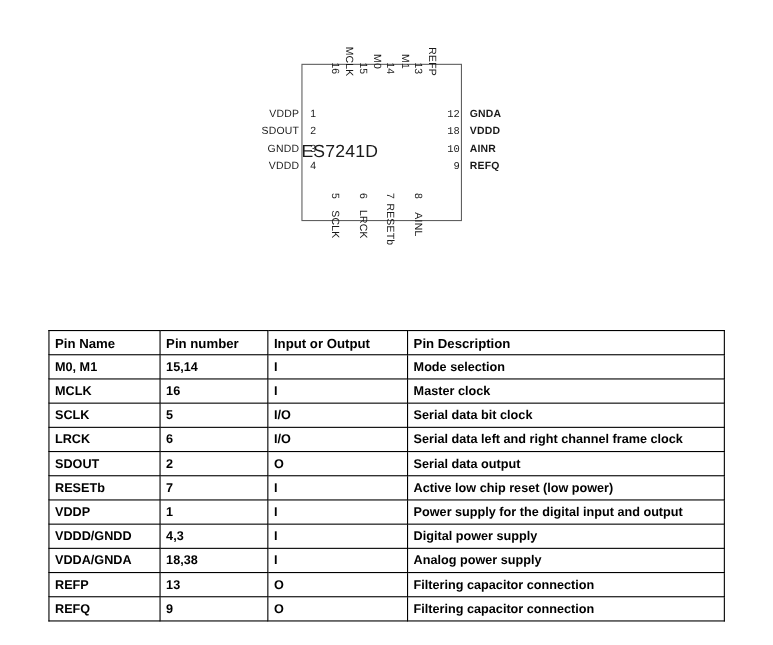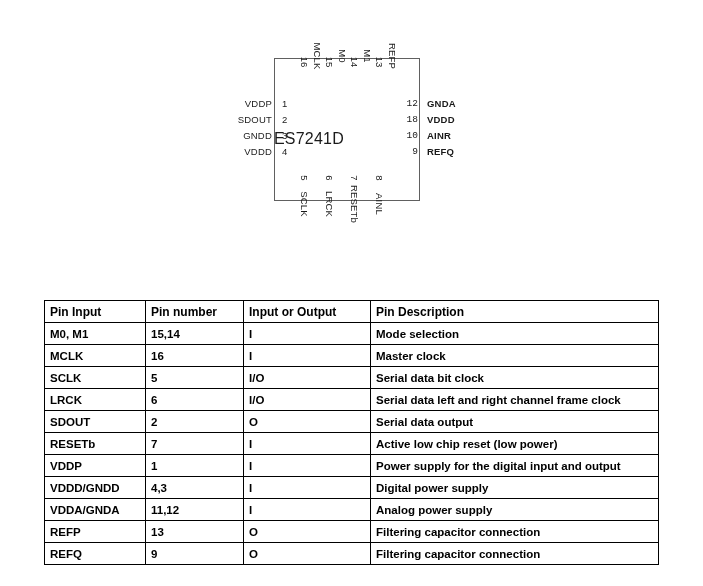--- a/index.html
+++ b/index.html
@@ -340,21 +340,21 @@
 <div id="pin-table-wrap">
   <table class="pin-table">
     <colgroup>
       <col class="col-name">
         <col class="col-num">
         <col class="col-io">
         <col class="col-desc">
     </colgroup>
     <thead>
       <tr>
-        <th>Pin Input</th>
+        <th>Pin Name</th>
         <th>Pin number</th>
         <th>Input or Output</th>
         <th>Pin Description</th>
       </tr>
     </thead>
     <tbody>
       <tr>
         <td>M0, M1</td>
         <td>15,14</td>
         <td>I</td>
@@ -397,21 +397,21 @@
         <td>Power supply for the digital input and output</td>
       </tr>
       <tr>
         <td>VDDD/GNDD</td>
         <td>4,3</td>
         <td>I</td>
         <td>Digital power supply</td>
       </tr>
       <tr>
         <td>VDDA/GNDA</td>
-        <td>11,12</td>
+        <td>18,38</td>
         <td>I</td>
         <td>Analog power supply</td>
       </tr>
       <tr>
         <td>REFP</td>
         <td>13</td>
         <td>O</td>
         <td>Filtering capacitor connection</td>
       </tr>
       <tr>

